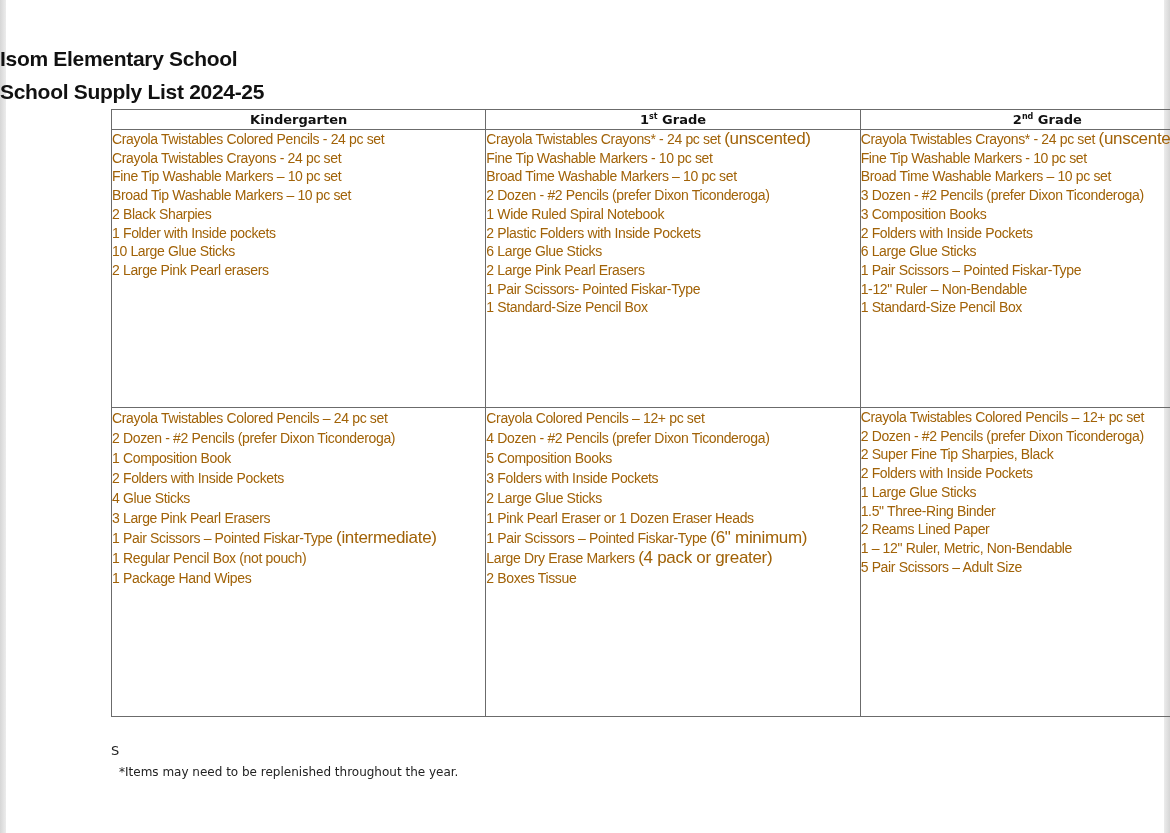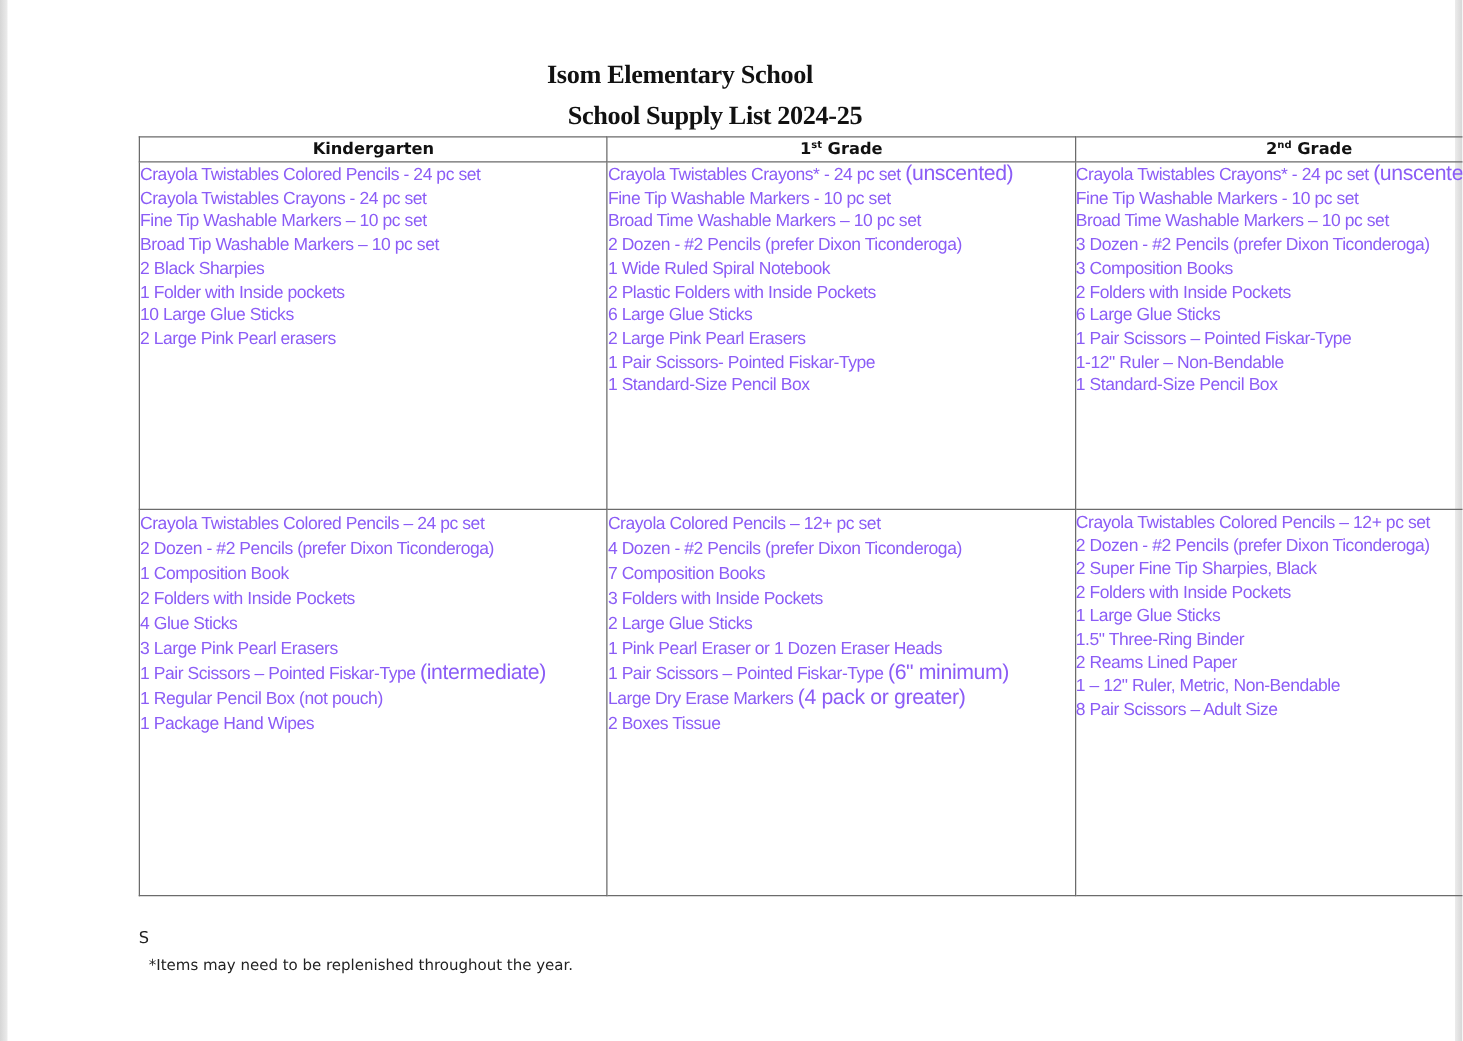--- a/index.html
+++ b/index.html
@@ -6,42 +6,42 @@
   body {
     width: 1170px; height: 833px; position: relative; overflow: hidden;
     background: #ffffff;
     font-family: "Liberation Sans", sans-serif;
   }
   .edge-left { position: absolute; left: 0; top: 0; width: 6px; height: 833px;
     background: linear-gradient(to right, #d6d6d6, #ececec); }
   .edge-right { position: absolute; right: 0; top: 0; width: 6px; height: 833px;
     background: linear-gradient(to left, #d6d6d6, #ececec); }
   .title {
-    position: absolute; left: 0; width: 1088px; text-align: center;
-    font-family: Liberation Serif, serif; font-weight: bold;
+    position: absolute; left: 0; width: 1088px; text-align: left;
+    font-family: Liberation Sans, sans-serif; font-weight: bold;
     font-size: 21px; color: #111; letter-spacing: -0.3px;
   }
   .title1 { top: 47px; }
-  .title2 { top: 80px; padding-left: 28px; }
+  .title2 { top: 80px; }
   table.supply {
     position: absolute; left: 111px; top: 109px; width: 1124px;
     border-collapse: collapse; table-layout: fixed;
   }
   table.supply td, table.supply th {
     border: 1px solid #6b6b6b; padding: 0; vertical-align: top;
   }
   th.grade-head {
     height: 19px; font-family: "DejaVu Sans", sans-serif; font-weight: bold;
     font-size: 13px; color: #111; text-align: center; line-height: 19px;
   }
   th.grade-head sup { font-size: 8px; line-height: 0; vertical-align: 5px; }
   td.items { padding: 2px 0 0 7px; }
   td.items.row1 { height: 277px; }
   td.items.row2 { height: 308px; }
-  .item { font-size: 14px; color: #8b5cf6; line-height: 18.7px; white-space: nowrap; letter-spacing: -0.35px; }
+  .item { font-size: 14px; color: #a16207; line-height: 18.7px; white-space: nowrap; letter-spacing: -0.35px; }
   .row2 .item { line-height: 20px; }
   .row2 .item.tight { line-height: 18.7px; }
   .note { font-size: 17px; letter-spacing: -0.3px; }
   .stray {
     position: absolute; left: 111px; top: 743px;
     font-family: "DejaVu Sans", sans-serif; font-size: 13px; color: #222;
   }
   .footnote {
     position: absolute; left: 119px; top: 765px;
     font-family: "DejaVu Sans", sans-serif; font-size: 12px; color: #222;
@@ -107,37 +107,37 @@
           <div class="item"><span>2 Folders with Inside Pockets</span></div>
           <div class="item"><span>4 Glue Sticks</span></div>
           <div class="item"><span>3 Large Pink Pearl Erasers</span></div>
           <div class="item"><span>1 Pair Scissors – Pointed Fiskar-Type </span><span class="note">(intermediate)</span></div>
           <div class="item"><span>1 Regular Pencil Box (not pouch)</span></div>
           <div class="item"><span>1 Package Hand Wipes</span></div>
         </td>
     <td class="items row2">
           <div class="item"><span>Crayola Colored Pencils – 12+ pc set</span></div>
           <div class="item"><span>4 Dozen - #2 Pencils (prefer Dixon Ticonderoga)</span></div>
-          <div class="item"><span>7 Composition Books</span></div>
+          <div class="item"><span>5 Composition Books</span></div>
           <div class="item"><span>3 Folders with Inside Pockets</span></div>
           <div class="item"><span>2 Large Glue Sticks</span></div>
           <div class="item"><span>1 Pink Pearl Eraser or 1 Dozen Eraser Heads</span></div>
           <div class="item"><span>1 Pair Scissors – Pointed Fiskar-Type </span><span class="note">(6" minimum)</span></div>
           <div class="item"><span>Large Dry Erase Markers </span><span class="note">(4 pack or greater)</span></div>
           <div class="item"><span>2 Boxes Tissue</span></div>
         </td>
     <td class="items row2 tightcol">
           <div class="item tight"><span>Crayola Twistables Colored Pencils – 12+ pc set</span></div>
           <div class="item tight"><span>2 Dozen - #2 Pencils (prefer Dixon Ticonderoga)</span></div>
           <div class="item tight"><span>2 Super Fine Tip Sharpies, Black</span></div>
           <div class="item tight"><span>2 Folders with Inside Pockets</span></div>
           <div class="item tight"><span>1 Large Glue Sticks</span></div>
           <div class="item tight"><span>1.5" Three-Ring Binder</span></div>
           <div class="item tight"><span>2 Reams Lined Paper</span></div>
           <div class="item tight"><span>1 – 12" Ruler, Metric, Non-Bendable</span></div>
-          <div class="item tight"><span>8 Pair Scissors – Adult Size</span></div>
+          <div class="item tight"><span>5 Pair Scissors – Adult Size</span></div>
         </td>
   </tr>
 </tbody>
   </table>
 
 <div class="stray">S</div>
 <div class="footnote">*Items may need to be replenished throughout the year.</div>
 
 </body></html>

